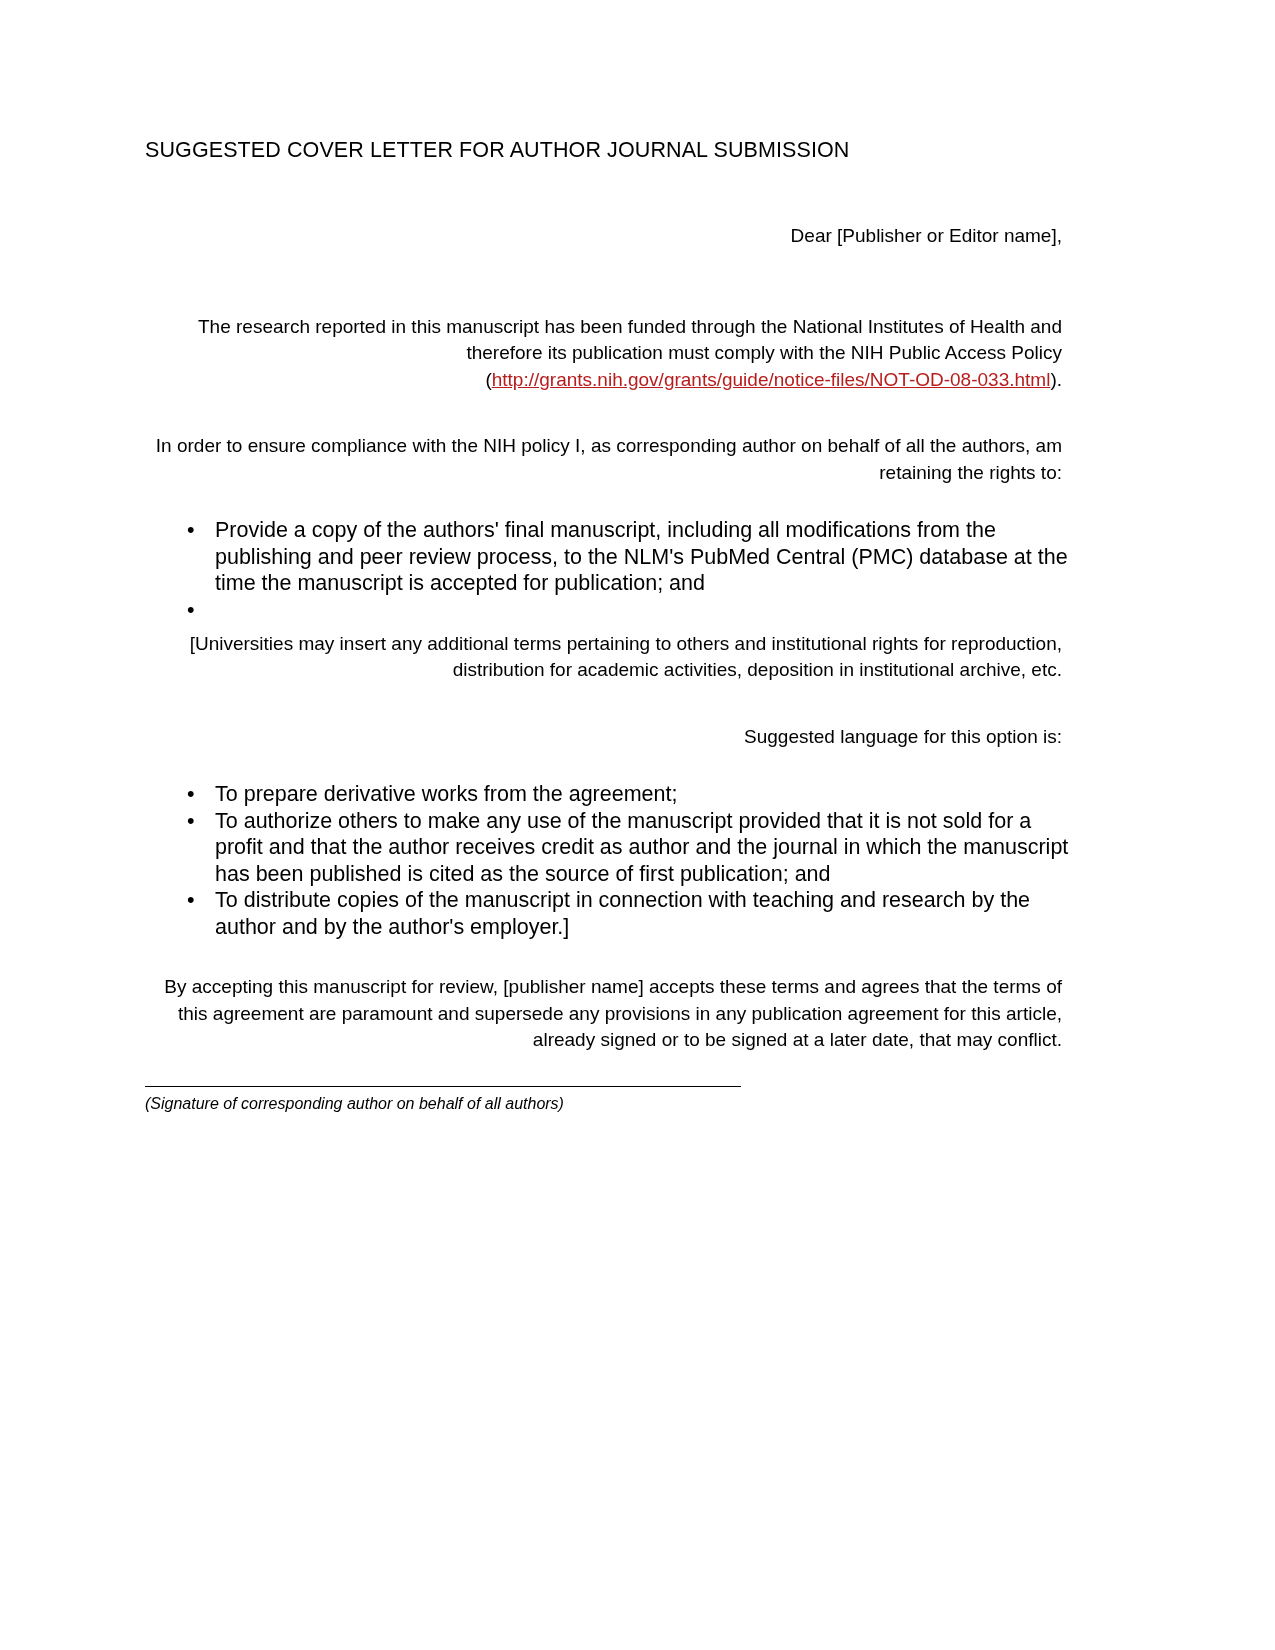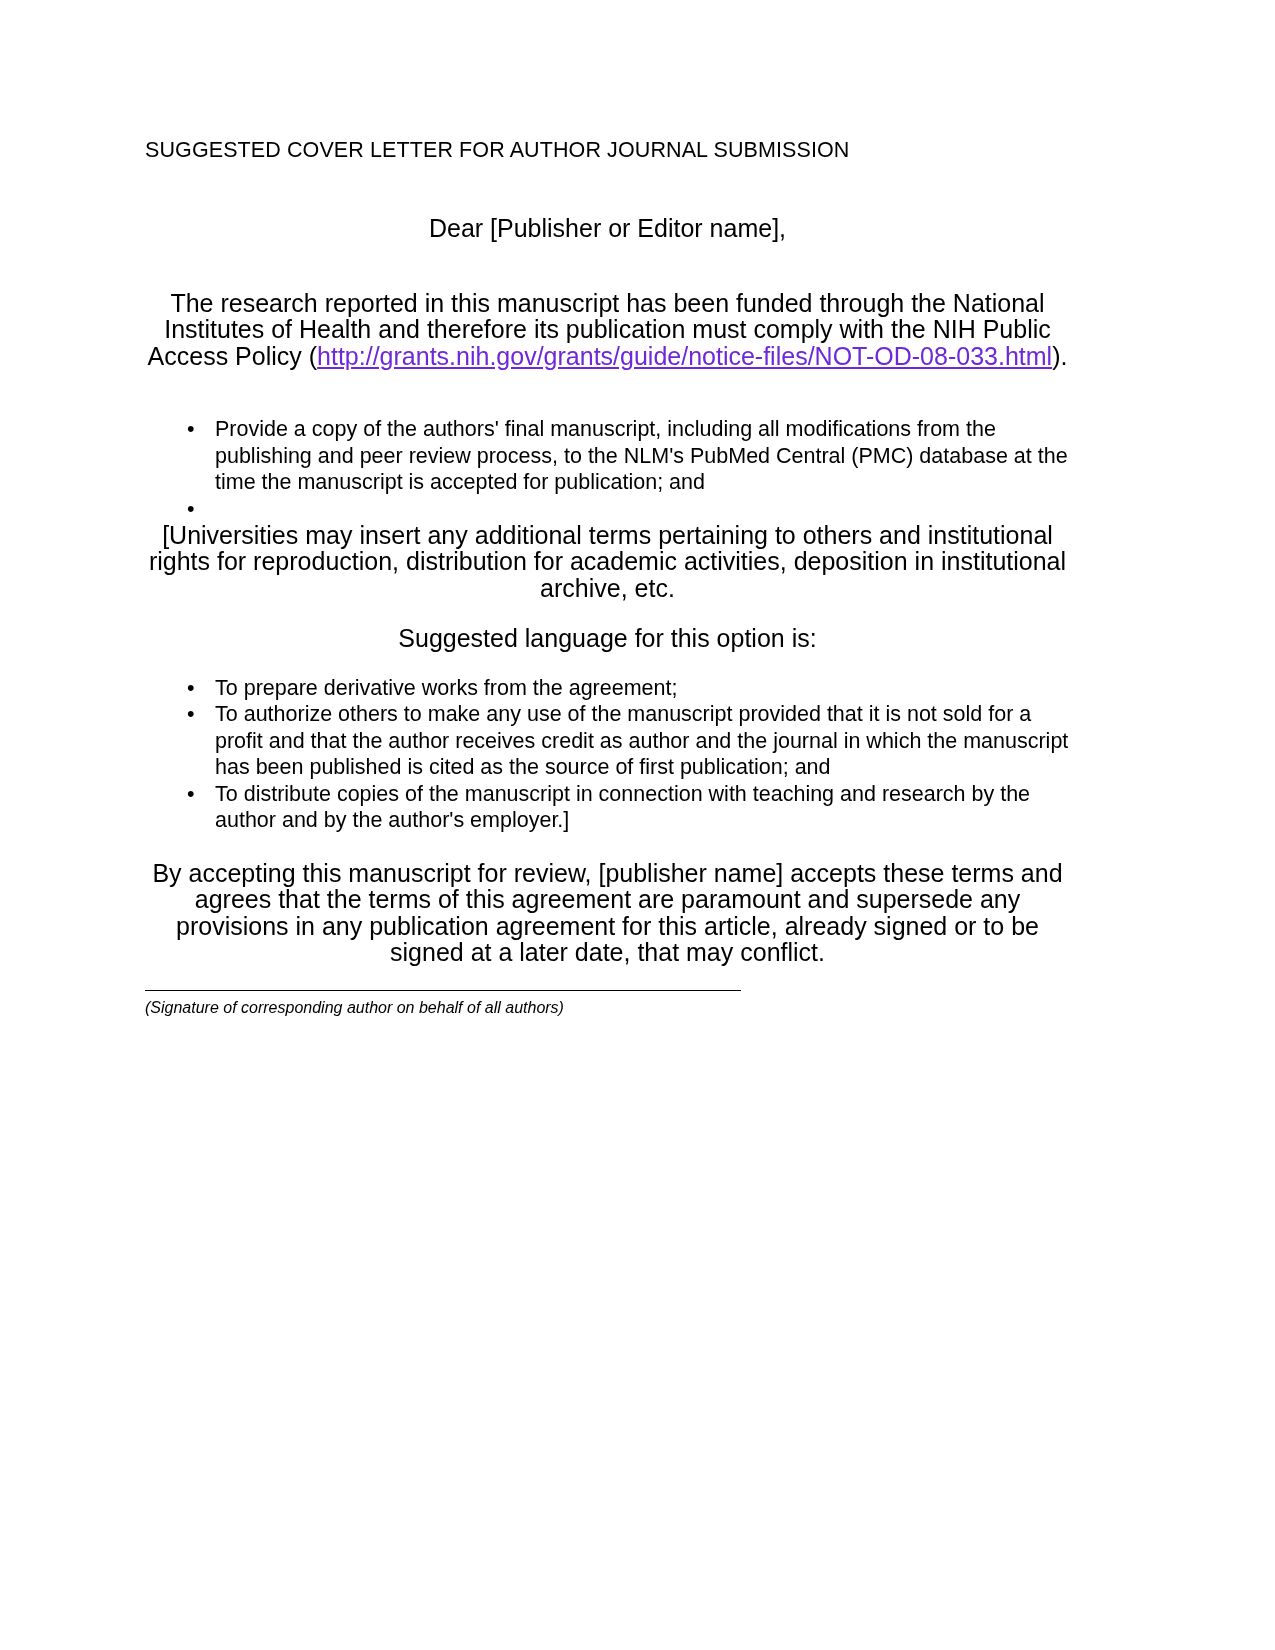--- a/index.html
+++ b/index.html
@@ -33,31 +33,31 @@
   }
   .doc-title {
     font-size: 21.5px;
     line-height: 26px;
     letter-spacing: 0.1px;
     margin: 0 0 0 0;
     font-weight: normal;
     white-space: nowrap;
   }
   .para {
-    font-size: 25px;
+    font-size: 19px;
     line-height: 26.5px;
-    margin: 0;
-    text-align: center;
+    margin: 8px;
+    text-align: right;
   }
   .gap-xl { height: 52px; }
   .gap-l  { height: 26px; }
   .gap-m  { height: 24px; }
   .gap-list { height: 23px; }
   a.doc-link {
-    color: #6d28d9;
+    color: #b91c1c;
   }
   ul.bullets {
     list-style: none;
     margin: 0;
     padding: 0;
   }
   ul.bullets > li {
     position: relative;
     padding-left: 70px;
     font-size: 21.5px;
@@ -101,20 +101,21 @@
 
     <div class="gap-m"></div>
 
 
     <div class="gap-m"></div>
 
     <p class="para"><span>The research reported in this manuscript has been funded through the National Institutes of Health and therefore its publication must comply with the NIH Public Access Policy (</span><a class="doc-link" href="#">http://grants.nih.gov/grants/guide/notice-files/NOT-OD-08-033.html</a><span>).</span></p>
 
     <div class="gap-m"></div>
 
+    <p class="para">In order to ensure compliance with the NIH policy I, as corresponding author on behalf of all the authors, am retaining the rights to:</p>
 
     <div class="gap-list"></div>
 
     <ul class="bullets">
       <li>
         <span class="marker">•</span>
         <span>Provide a copy of the authors' final manuscript, including all modifications from the publishing and peer review process, to the NLM's PubMed Central (PMC) database at the time the manuscript is accepted for publication; and</span>
       </li>
       <li>
         <span class="marker">•</span>

